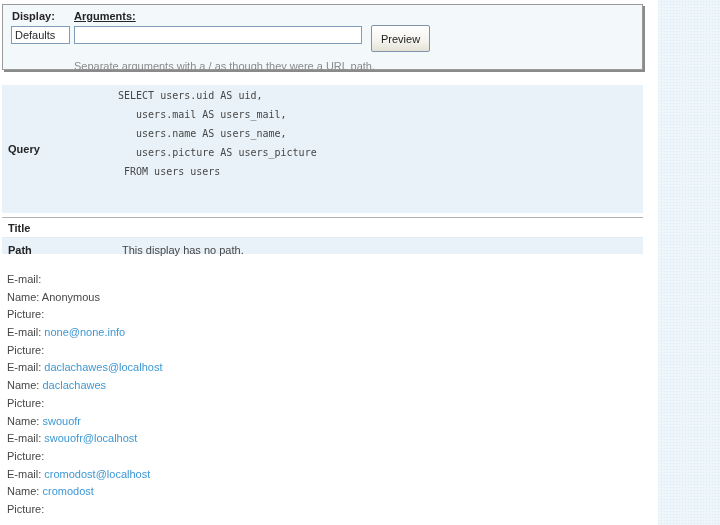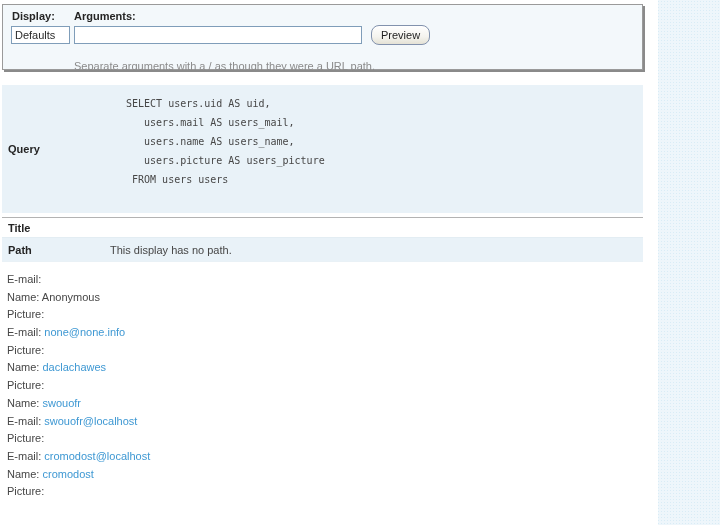--- a/index.html
+++ b/index.html
@@ -20,21 +20,21 @@
   
   .fieldset {
     position: absolute; left: 2px; top: 4px; width: 641px; height: 66px;
     background: #f3f8fb;
     border: 1px solid #9a9a9a;
     box-shadow: 2px 2px 0 #8a8a8a;
     box-sizing: border-box;
   }
   .lbl { position: absolute; font-weight: bold; color: #252525; }
   .lbl-display { left: 9px; top: 5px; }
-  .lbl-args { left: 71px; top: 5px; }
+  .lbl-args { left: 71px; top: 5px; text-decoration: underline; }
   .select {
     position: absolute; left: 8px; top: 21px; width: 59px; height: 18px;
     border: 1px solid #7f9db9; background: #fff;
     box-sizing: border-box; display: flex; align-items: center;
     cursor: default;
     gap: 36px;
   }
   .select-text { flex: 1; padding-left: 3px; color: #2a2a2a; }
   .select-btn {
     width: 14px; height: 14px; margin: 1px;
@@ -48,47 +48,47 @@
     border-left: 3px solid transparent; border-right: 3px solid transparent;
     border-top: 4px solid #41609c;
   }
   .args-input {
     position: absolute; left: 71px; top: 21px; width: 288px; height: 18px;
     border: 1px solid #7f9db9; background: #fff;
     font-family: "Liberation Sans", sans-serif; font-size: 11px;
     padding: 1px 3px; box-sizing: border-box;
   }
   .preview-btn {
-    position: absolute; left: 368px; top: 20px; height: 20px;
-    border: 1px solid #8292ad; border-radius: 8px;
+    position: absolute; left: 368px; top: 20px; height: 27px;
+    border: 1px solid #8292ad; border-radius: 2px;
     background: linear-gradient(180deg, #ffffff 0%, #f4f3ee 60%, #e4e2d5 100%);
     font-family: "Liberation Sans", sans-serif; font-size: 11px; color: #1d1d1d;
     padding: 0 9px; cursor: pointer;
   }
   .help { position: absolute; left: 71px; top: 43px; color: #8b8b8b; margin-top: 12px; }
 
   
   .row { position: absolute; left: 2px; width: 641px; box-sizing: border-box; }
   .row-label { position: absolute; left: 6px; font-weight: bold; color: #252525; }
-  .row-value { position: absolute; left: 108px; color: #464646; }
+  .row-value { position: absolute; left: 120px; color: #464646; }
   .row-query { top: 85px; height: 128px; background: #e9f2f8; }
   .row-query .row-label { top: 58px; }
   .sql {
-    position: absolute; left: 116px; top: 1px; margin: 8px;
+    position: absolute; left: 116px; top: 1px; margin: 0;
     font-family: "DejaVu Sans Mono", monospace;
     font-size: 10px; line-height: 19px; color: #474747;
     white-space: pre;
   }
   .row-title {
     top: 217px; height: 36px; background: #ffffff;
     border-top: 1px solid #b3b3b3;
   }
   .row-title .row-label, .row-title .row-value { top: 4px; }
   .row-path {
-    top: 237px; height: 25px; background: #e9f2f8;
+    top: 237px; height: 17px; background: #e9f2f8;
     border-top: 1px solid #e3edf3; border-bottom: 1px solid #e9f1f6;
   }
   .row-path .row-label, .row-path .row-value { top: 6px; }
 
   
   .results { position: absolute; left: 7px; top: 271px; width: 640px; }
   .result-line { line-height: 17.7px; height: 17.7px; color: #464646; white-space: nowrap; }
   .result-link { color: #3e98d3; text-decoration: none; text-align: center; }
 </style>
 </head>
@@ -129,20 +129,21 @@
       <div class="row-label">Path</div>
       <div class="row-value">This display has no path.</div>
     </div>
 
     <div class="results">
         <div class="result-line"><span>E-mail:</span></div>
         <div class="result-line"><span>Name:</span> <span>Anonymous</span></div>
         <div class="result-line"><span>Picture:</span></div>
         <div class="result-line"><span>E-mail:</span> <a href="#" class="result-link">none@none.info</a></div>
         <div class="result-line"><span>Picture:</span></div>
+        <div class="result-line"><span>E-mail:</span> <a href="#" class="result-link">daclachawes@localhost</a></div>
         <div class="result-line"><span>Name:</span> <a href="#" class="result-link">daclachawes</a></div>
         <div class="result-line"><span>Picture:</span></div>
         <div class="result-line"><span>Name:</span> <a href="#" class="result-link">swouofr</a></div>
         <div class="result-line"><span>E-mail:</span> <a href="#" class="result-link">swouofr@localhost</a></div>
         <div class="result-line"><span>Picture:</span></div>
         <div class="result-line"><span>E-mail:</span> <a href="#" class="result-link">cromodost@localhost</a></div>
         <div class="result-line"><span>Name:</span> <a href="#" class="result-link">cromodost</a></div>
         <div class="result-line"><span>Picture:</span></div>
       </div>
 

